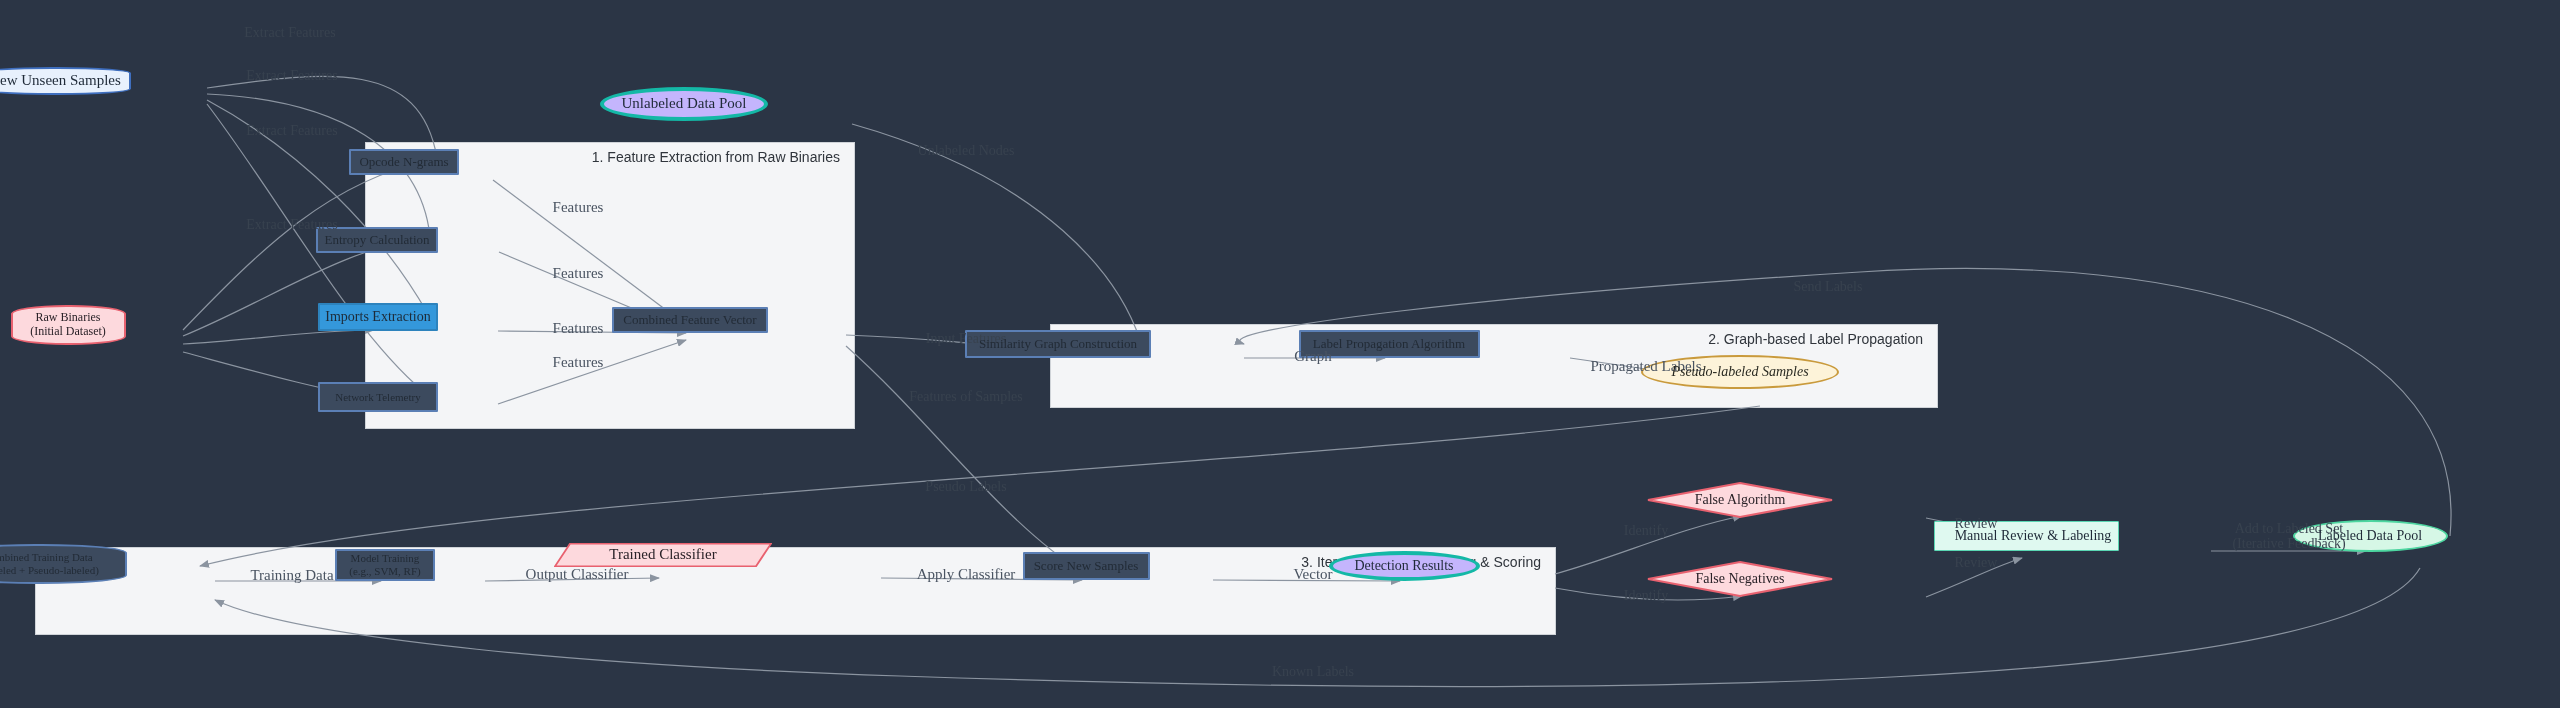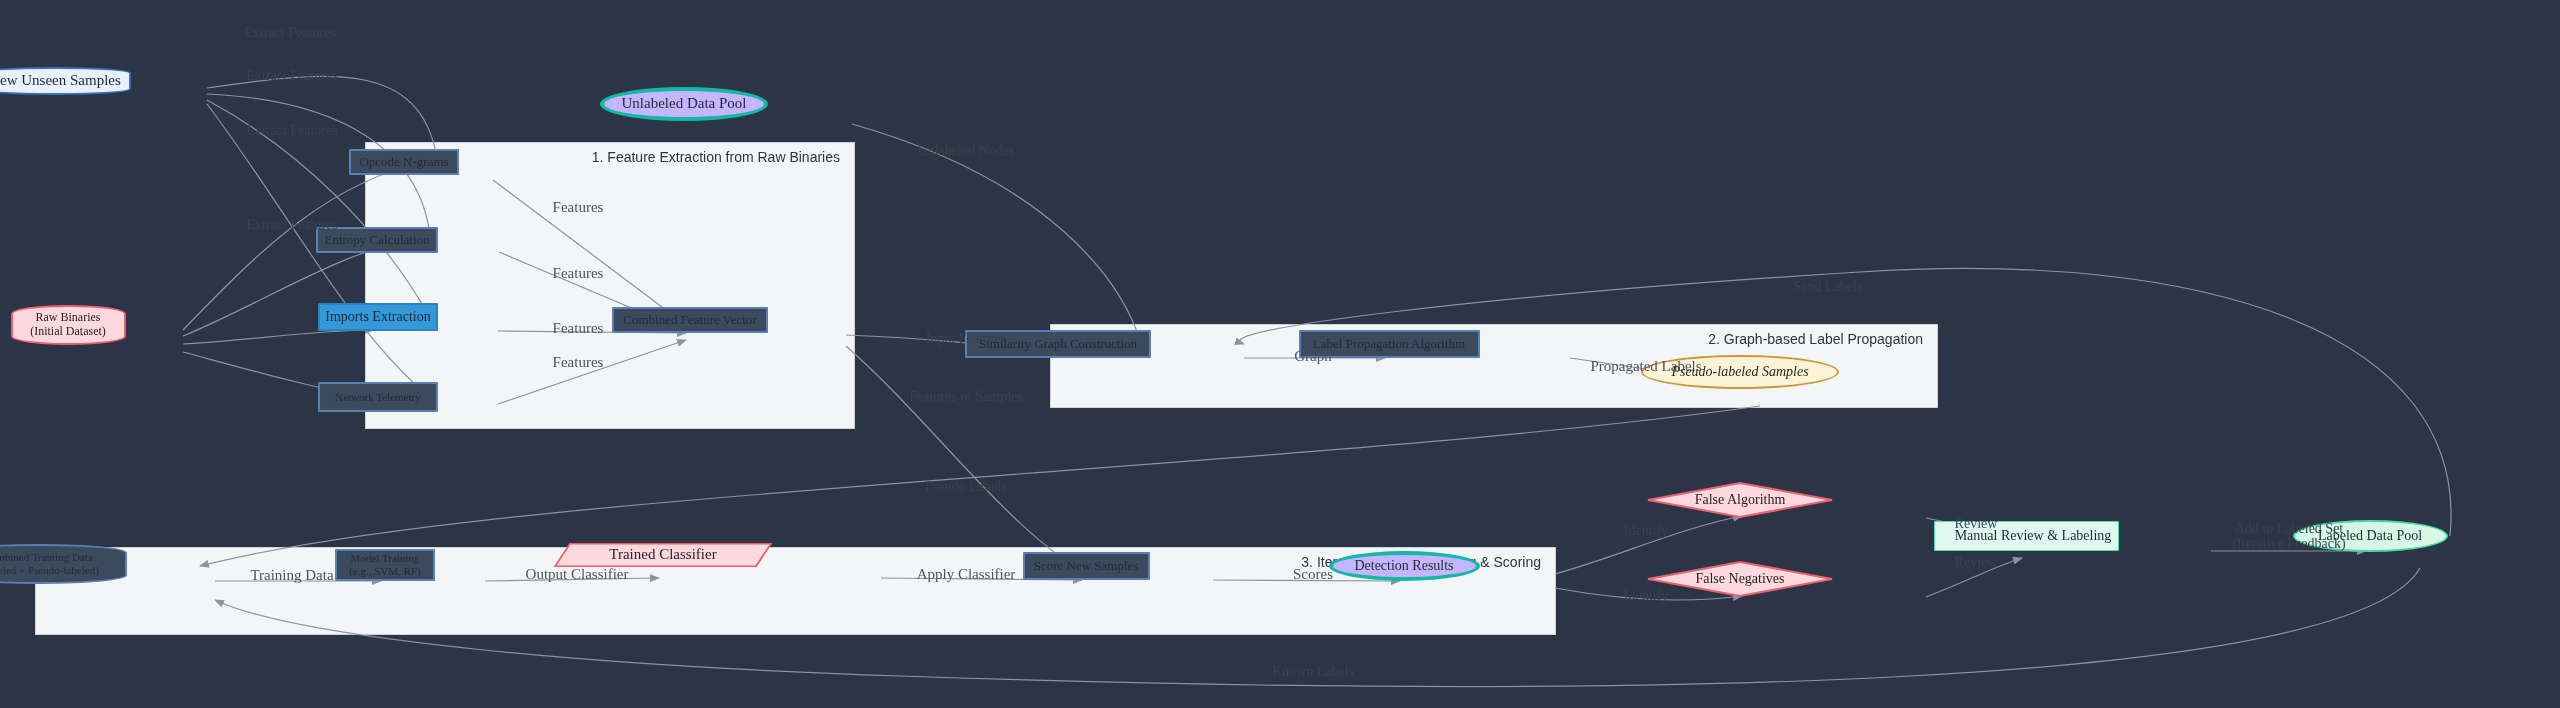--- a/index.html
+++ b/index.html
@@ -228,21 +228,21 @@
       <div class="elabel dim" style="left: 966px; top: 151px; font-size: 14px;">Unlabeled Nodes</div>
       <div class="elabel dim" style="left: 1828px; top: 271px; font-size: 14px; margin-top: 16px;">Send Labels</div>
       <div class="elabel dim" style="left: 966px; top: 339px; font-size: 14px;">Input Features</div>
       <div class="elabel dim" style="left: 966px; top: 397px; font-size: 14px;">Features of Samples</div>
       <div class="elabel on-light" style="left: 1313px; top: 356px; font-size: 15px;">Graph</div>
       <div class="elabel on-light" style="left: 1646px; top: 366px; font-size: 15px;">Propagated Labels</div>
       <div class="elabel dim" style="left: 966px; top: 487px; font-size: 14px;">Pseudo Labels</div>
       <div class="elabel on-light" style="left: 292px; top: 575px; font-size: 15px;">Training Data</div>
       <div class="elabel on-light" style="left: 577px; top: 574px; font-size: 15px;">Output Classifier</div>
       <div class="elabel on-light" style="left: 966px; top: 574px; font-size: 15px;">Apply Classifier</div>
-      <div class="elabel on-light" style="left: 1313px; top: 574px; font-size: 15px;">Scores</div>
+      <div class="elabel on-light" style="left: 1313px; top: 574px; font-size: 15px;">Vector</div>
       <div class="elabel dim" style="left: 1646px; top: 531px; font-size: 14px;">Identify</div>
       <div class="elabel dim" style="left: 1646px; top: 596px; font-size: 14px;">Identify</div>
       <div class="elabel dim" style="left: 1976px; top: 524px; font-size: 14px;">Review</div>
       <div class="elabel dim" style="left: 1976px; top: 563px; font-size: 14px;">Review</div>
       <div class="elabel dim" style="left: 2289px; top: 536px; font-size: 14px;">Add to Labeled Set<br>(Iterative Feedback)</div>
       <div class="elabel dim" style="left: 1313px; top: 672px; font-size: 14px;">Known Labels</div>
     </div>
 
 </div>
 

